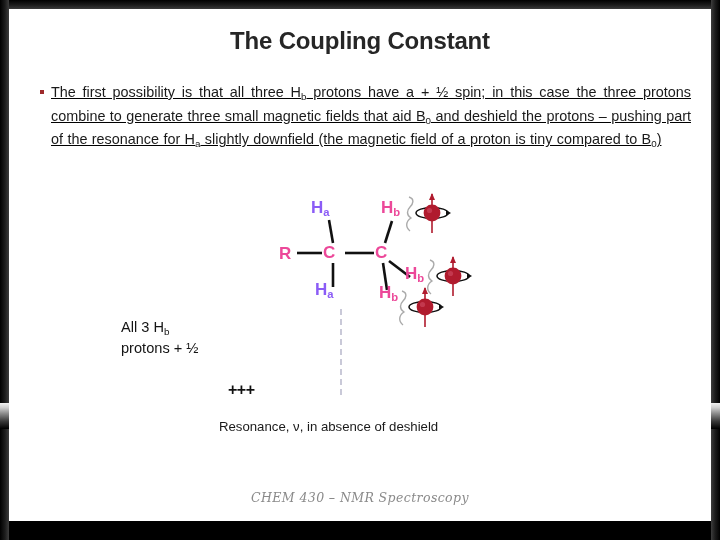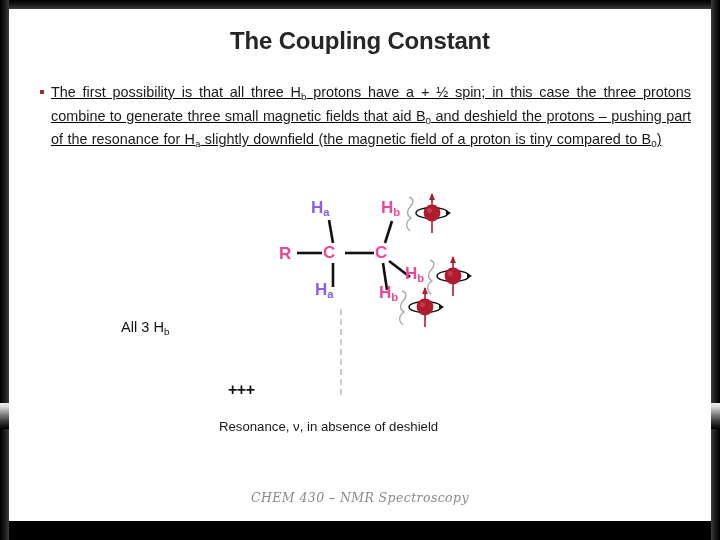--- a/index.html
+++ b/index.html
@@ -266,20 +266,21 @@
         <path d="M46 20 L51 23 L46 26 Z" fill="#111111"></path>
         <circle cx="32" cy="23" r="8.4" fill="#b01b2e"></circle>
         <circle cx="29.5" cy="20.5" r="2.6" fill="#d4506a" opacity="0.55"></circle>
       </svg>
     </div>
 
     <div id="resonance-line"></div>
 
     <div id="spin-caption">
       <div><span>All 3 H</span><sub>b</sub></div>
+      <div>protons + ½</div>
     </div>
 
     <div id="plus-signs">+++</div>
 
     <div id="resonance-caption">Resonance, ν, in absence of deshield</div>
 
     <div id="slide-footer">CHEM 430 – NMR Spectroscopy</div>
 
   </div>
 </div>

